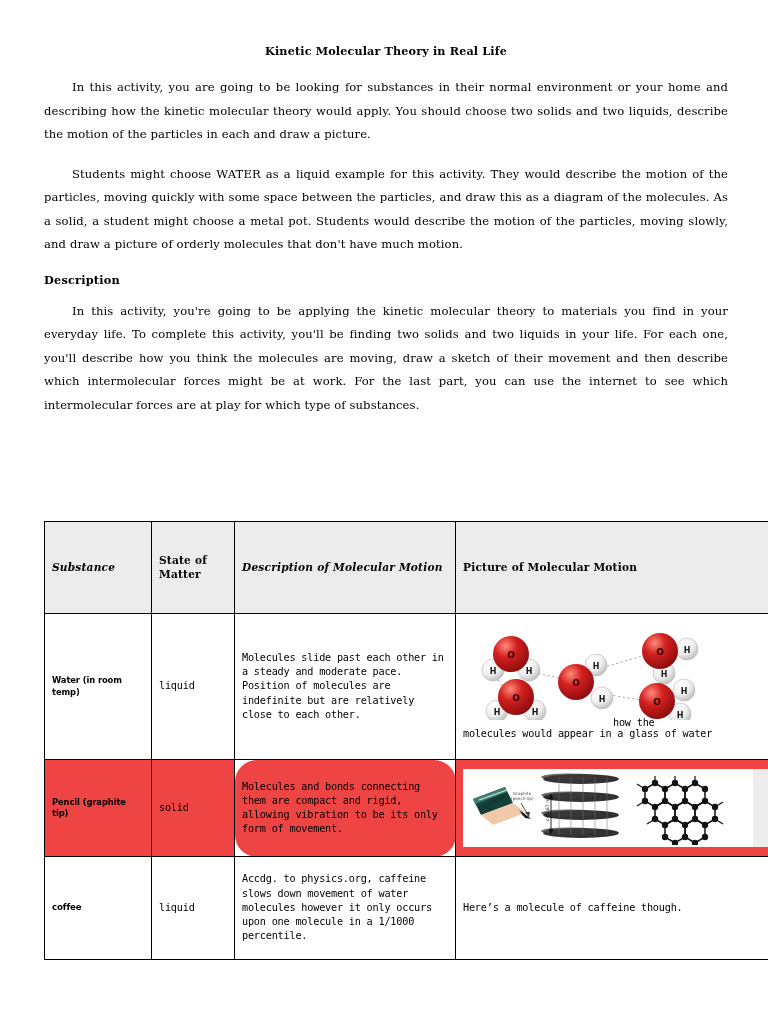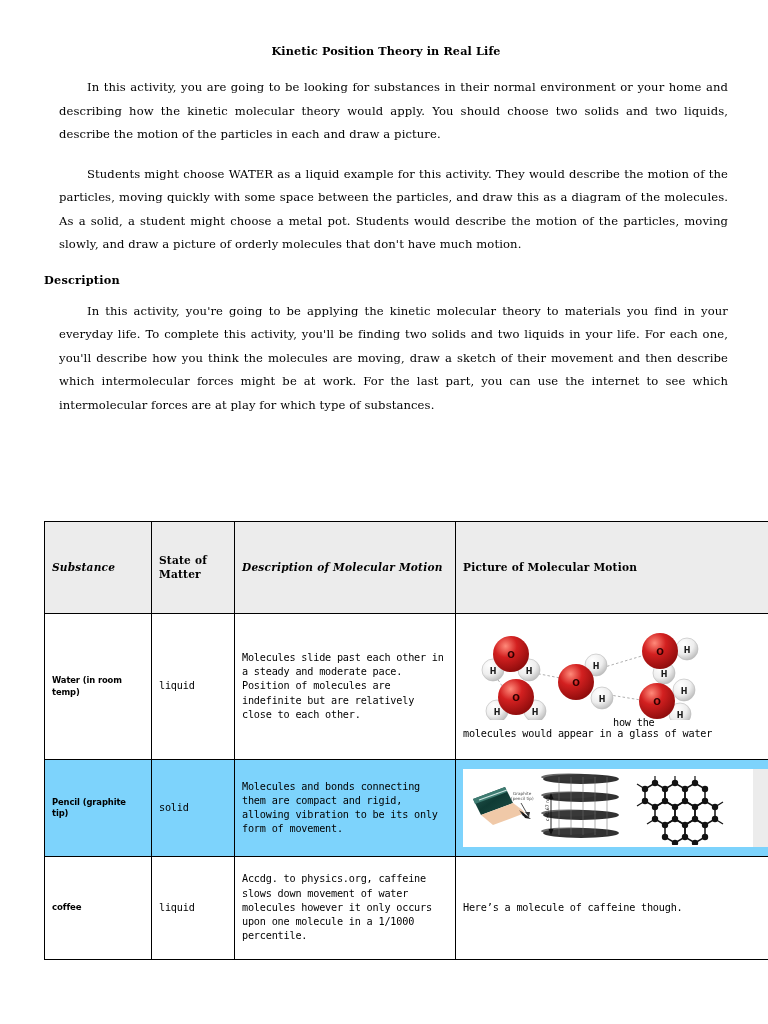--- a/index.html
+++ b/index.html
@@ -39,21 +39,21 @@
     margin: 0 0 18px 0;
   }
 
   
   .para {
     font-family: "DejaVu Serif", serif;
     font-size: 11.6px;
     line-height: 23.5px;
     text-align: justify;
     text-justify: inter-word;
-    margin: 0 0 14px 15px;
+    margin: 0 0 14px 0;
     text-indent: 28px;
     letter-spacing: 0.1px;
   }
   .section-head {
     font-family: "DejaVu Serif", serif;
     font-weight: bold;
     font-size: 11.3px;
     margin: 0 0 13px 0;
     letter-spacing: 0.2px;
   }
@@ -84,37 +84,37 @@
     text-align: left;
     height: 79px;
     line-height: 13.5px;
     letter-spacing: 0.2px;
   }
   .col-sub  { width: 92px; font-style: italic; }
   .col-stat { width: 68px; }
   .col-desc { width: 206px; font-style: italic; }
   .col-pic  { width: 318px; }
 
-  .row-shaded td { background: #7dd3fc; }
+  .row-shaded td { background: #ef4444; }
   .row-plain td  { background: #ffffff; }
 
   .cell-sub {
     font-family: "DejaVu Sans", sans-serif;
     font-size: 8.4px;
     line-height: 11.5px;
     font-weight: 600;
     letter-spacing: -0.1px;
   }
   .cell-state, .cell-desc, .cell-pic-text {
     font-family: "DejaVu Sans Mono", monospace;
     font-size: 10.2px;
     line-height: 14.2px;
     letter-spacing: -0.2px;
   }
-  .cell-desc { white-space: pre-line; }
+  .cell-desc { white-space: pre-line; border-radius: 22px; }
   .r1 td { height: 133px; }
   .r2 td { height: 84px; }
   .r3 td { height: 90px; vertical-align: top; }
   .r3 .cell-sub { font-size: 8.6px; }
 
   
   .water-fig {
     position: relative;
     width: 100%;
     height: 88px;
@@ -144,21 +144,21 @@
     background: #ececec;
   }
 </style>
 </head>
 <body>
 
 <div class="page">
 
   <div class="content">
 
-    <div class="doc-title">Kinetic Position Theory in Real Life</div>
+    <div class="doc-title">Kinetic Molecular Theory in Real Life</div>
 
     <p class="para gap-after">In this activity, you are going to be looking for substances in their normal environment or your home and describing how the kinetic molecular theory would apply. You should choose two solids and two liquids, describe the motion of the particles in each and draw a picture.</p>
 
 
     <p class="para gap-after">Students might choose WATER as a liquid example for this activity. They would describe the motion of the particles, moving quickly with some space between the particles, and draw this as a diagram of the molecules. As a solid, a student might choose a metal pot. Students would describe the motion of the particles, moving slowly, and draw a picture of orderly molecules that don't have much motion.</p>
 
     <div class="section-head">Description</div>
 
     <p class="para">In this activity, you're going to be applying the kinetic molecular theory to materials you find in your everyday life. To complete this activity, you'll be finding two solids and two liquids in your life. For each one, you'll describe how you think the molecules are moving, draw a sketch of their movement and then describe which intermolecular forces might be at work. For the last part, you can use the internet to see which intermolecular forces are at play for which type of substances.</p>
   </div>

